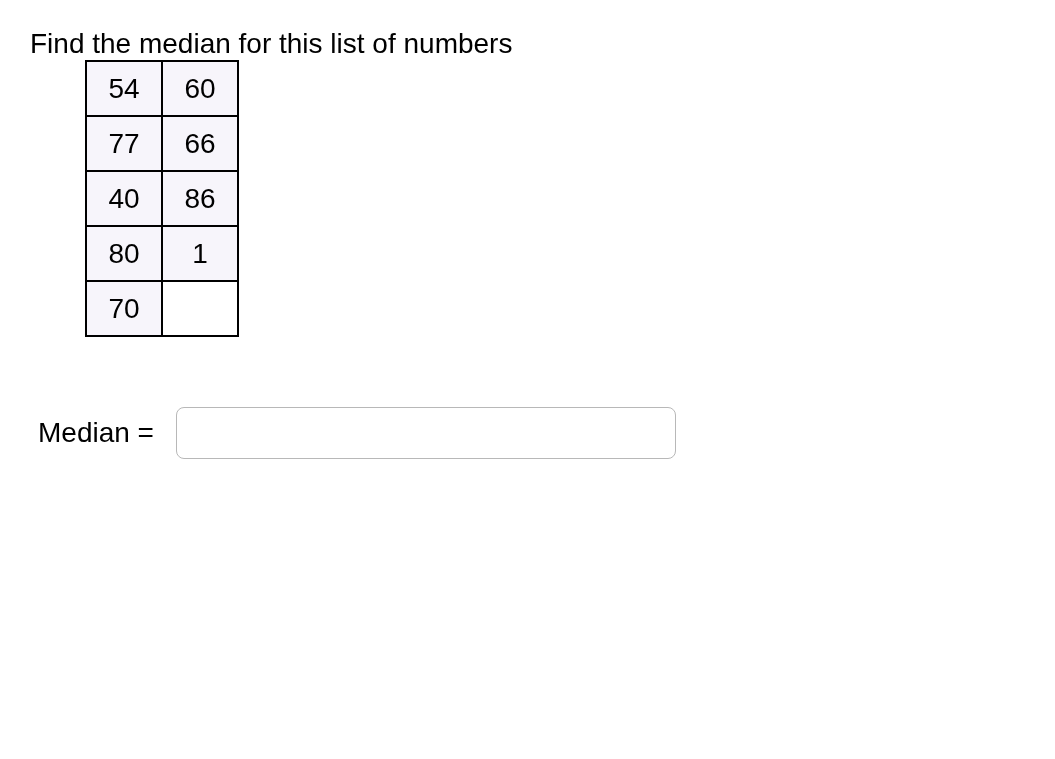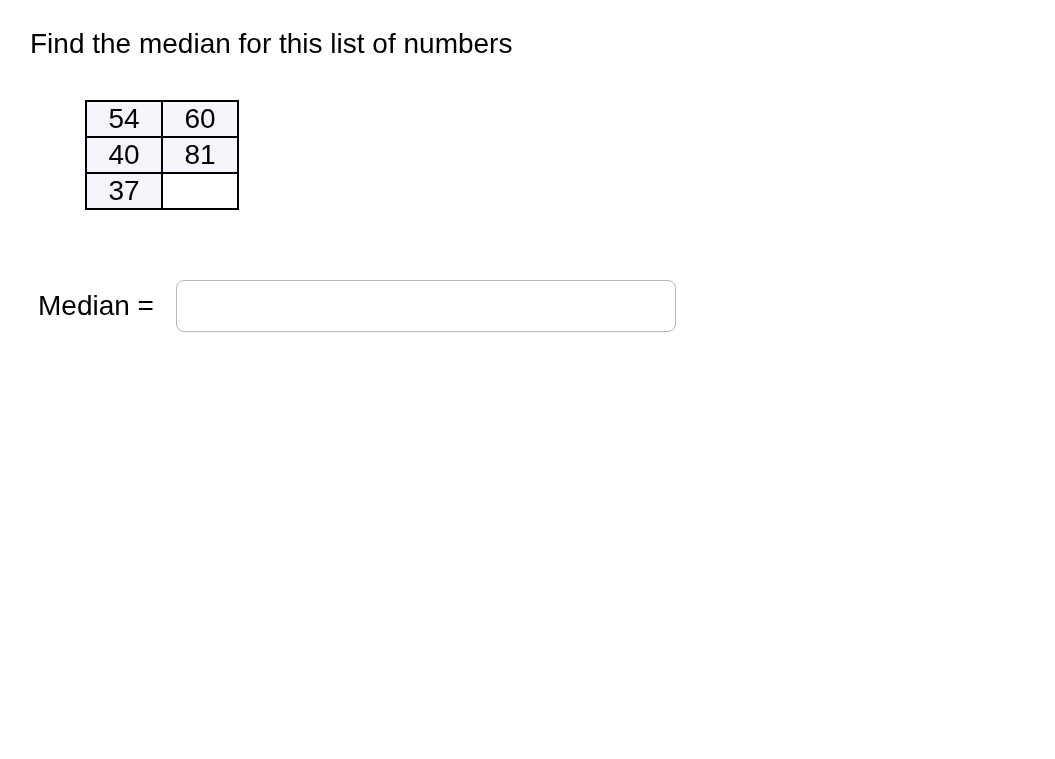--- a/index.html
+++ b/index.html
@@ -8,35 +8,34 @@
       padding: 0;
     }
     body {
       font-family: "Lucida Sans Unicode", "Lucida Grande", Verdana, sans-serif;
       background: #ffffff;
       padding: 28px 30px;
       font-size: 28px;
       color: #000000;
     }
     .prompt {
-      margin-bottom: 40px;
       font-size: 28px;
     }
     .table-wrap {
       margin-left: 55px;
       margin-bottom: 70px;
     }
     table {
       border-collapse: collapse;
     }
     td {
       border: 2px solid #000000;
       background: #f7f5fb;
       width: 76px;
-      height: 36px;
+      height: 55px;
       text-align: center;
       vertical-align: middle;
       font-size: 28px;
       padding: 0 6px;
     }
     td.empty {
       background: #ffffff;
     }
     .answer-row {
       display: flex;
@@ -63,25 +62,33 @@
 <div class="prompt">Find the median for this list of numbers</div>
 
 <div class="table-wrap">
   <table>
     <tbody>
       <tr>
         <td>54</td>
         <td>60</td>
       </tr>
       <tr>
-        <td>40</td>
-        <td>81</td>
+        <td>77</td>
+        <td>66</td>
       </tr>
       <tr>
-        <td>37</td>
+        <td>40</td>
+        <td>86</td>
+      </tr>
+      <tr>
+        <td>80</td>
+        <td>1</td>
+      </tr>
+      <tr>
+        <td>70</td>
         <td class="empty"></td>
       </tr>
     </tbody>
   </table>
 </div>
 
 <div class="answer-row">
   <span class="answer-label">Median =</span>
   <input type="text" class="answer-input" value="" style="">
 </div>

